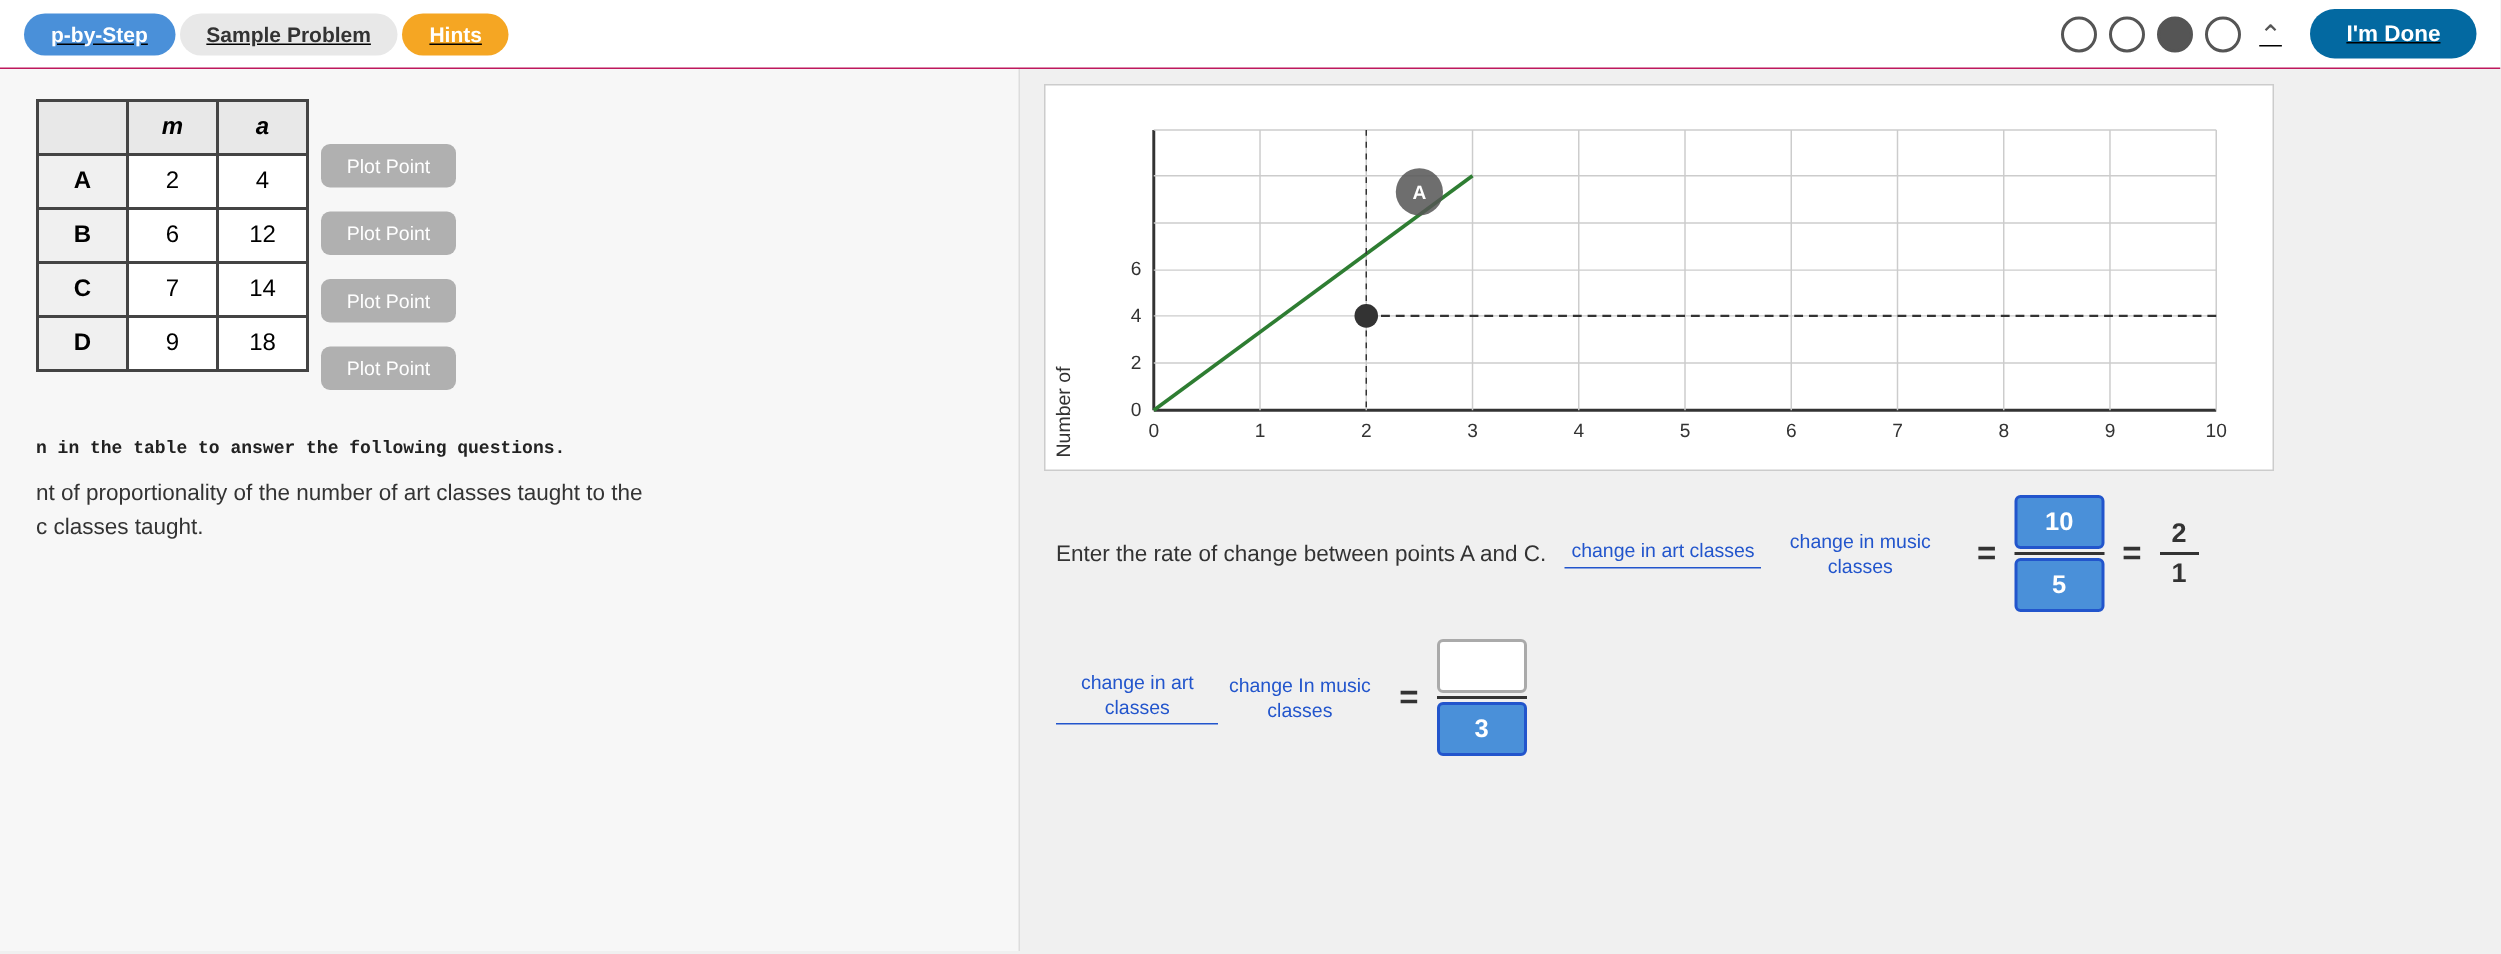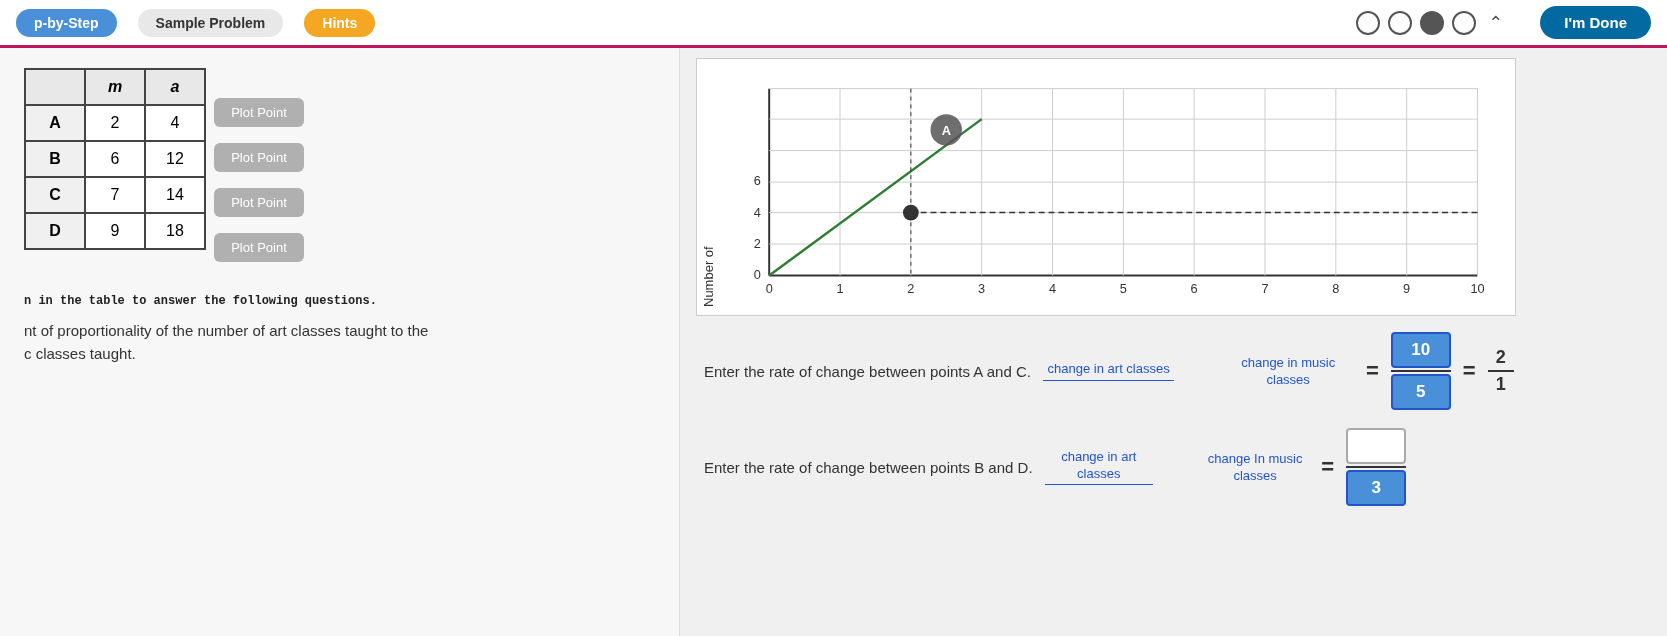--- a/index.html
+++ b/index.html
@@ -10,22 +10,23 @@
       min-height: 636px;
       overflow: hidden;
     }
 
     
     .top-bar {
       display: flex;
       align-items: center;
       background: #fff;
       padding: 6px 16px;
-      border-bottom: 3px solid #be185d;
-      gap: 21px;
+      border-bottom: 1px solid #be185d;
+      gap: 3px;
+      text-decoration: underline;
     }
     .tab-btn {
       padding: 6px 18px;
       border-radius: 20px;
       border: none;
       cursor: pointer;
       font-size: 14px;
       font-weight: 600;
     }
     .tab-step { background: #4a90d9; color: #fff; }
@@ -169,21 +170,21 @@
     .fraction-label {
       display: flex;
       flex-direction: row;
       align-items: center;
       font-size: 13px;
       color: #2255cc;
       line-height: 1.3;
       min-width: 120px;
     }
     .fraction-label .top { border-bottom: 1.5px solid #2255cc; padding-bottom: 2px; width: 100%; text-align: center; }
-    .fraction-label .bottom { padding-top: 2px; width: 100%; text-align: center; margin-left: 48px; }
+    .fraction-label .bottom { padding-top: 2px; width: 100%; text-align: center; }
     .equals-sign {
       font-size: 22px;
       font-weight: bold;
       color: #333;
     }
     .fraction-box {
       display: flex;
       flex-direction: column;
       align-items: center;
       gap: 2px;
@@ -373,21 +374,20 @@
           <div class="answer-box">5</div>
         </div>
         <span class="equals-sign">=</span>
         <div class="fraction-result">
           <div class="frac-top">2</div>
           <div class="frac-bot">1</div>
         </div>
       </div>
 
       <div class="qa-row">
-        <div class="qa-prompt">Enter the rate of change between points B and D.</div>
         <div class="fraction-label">
           <div class="top">change in art classes</div>
           <div class="bottom">
             <span>change In music</span><br>
             <span>classes</span>
           </div>
         </div>
         <span class="equals-sign">=</span>
         <div class="fraction-box">
           <input class="answer-input" type="text" value="" style="">

